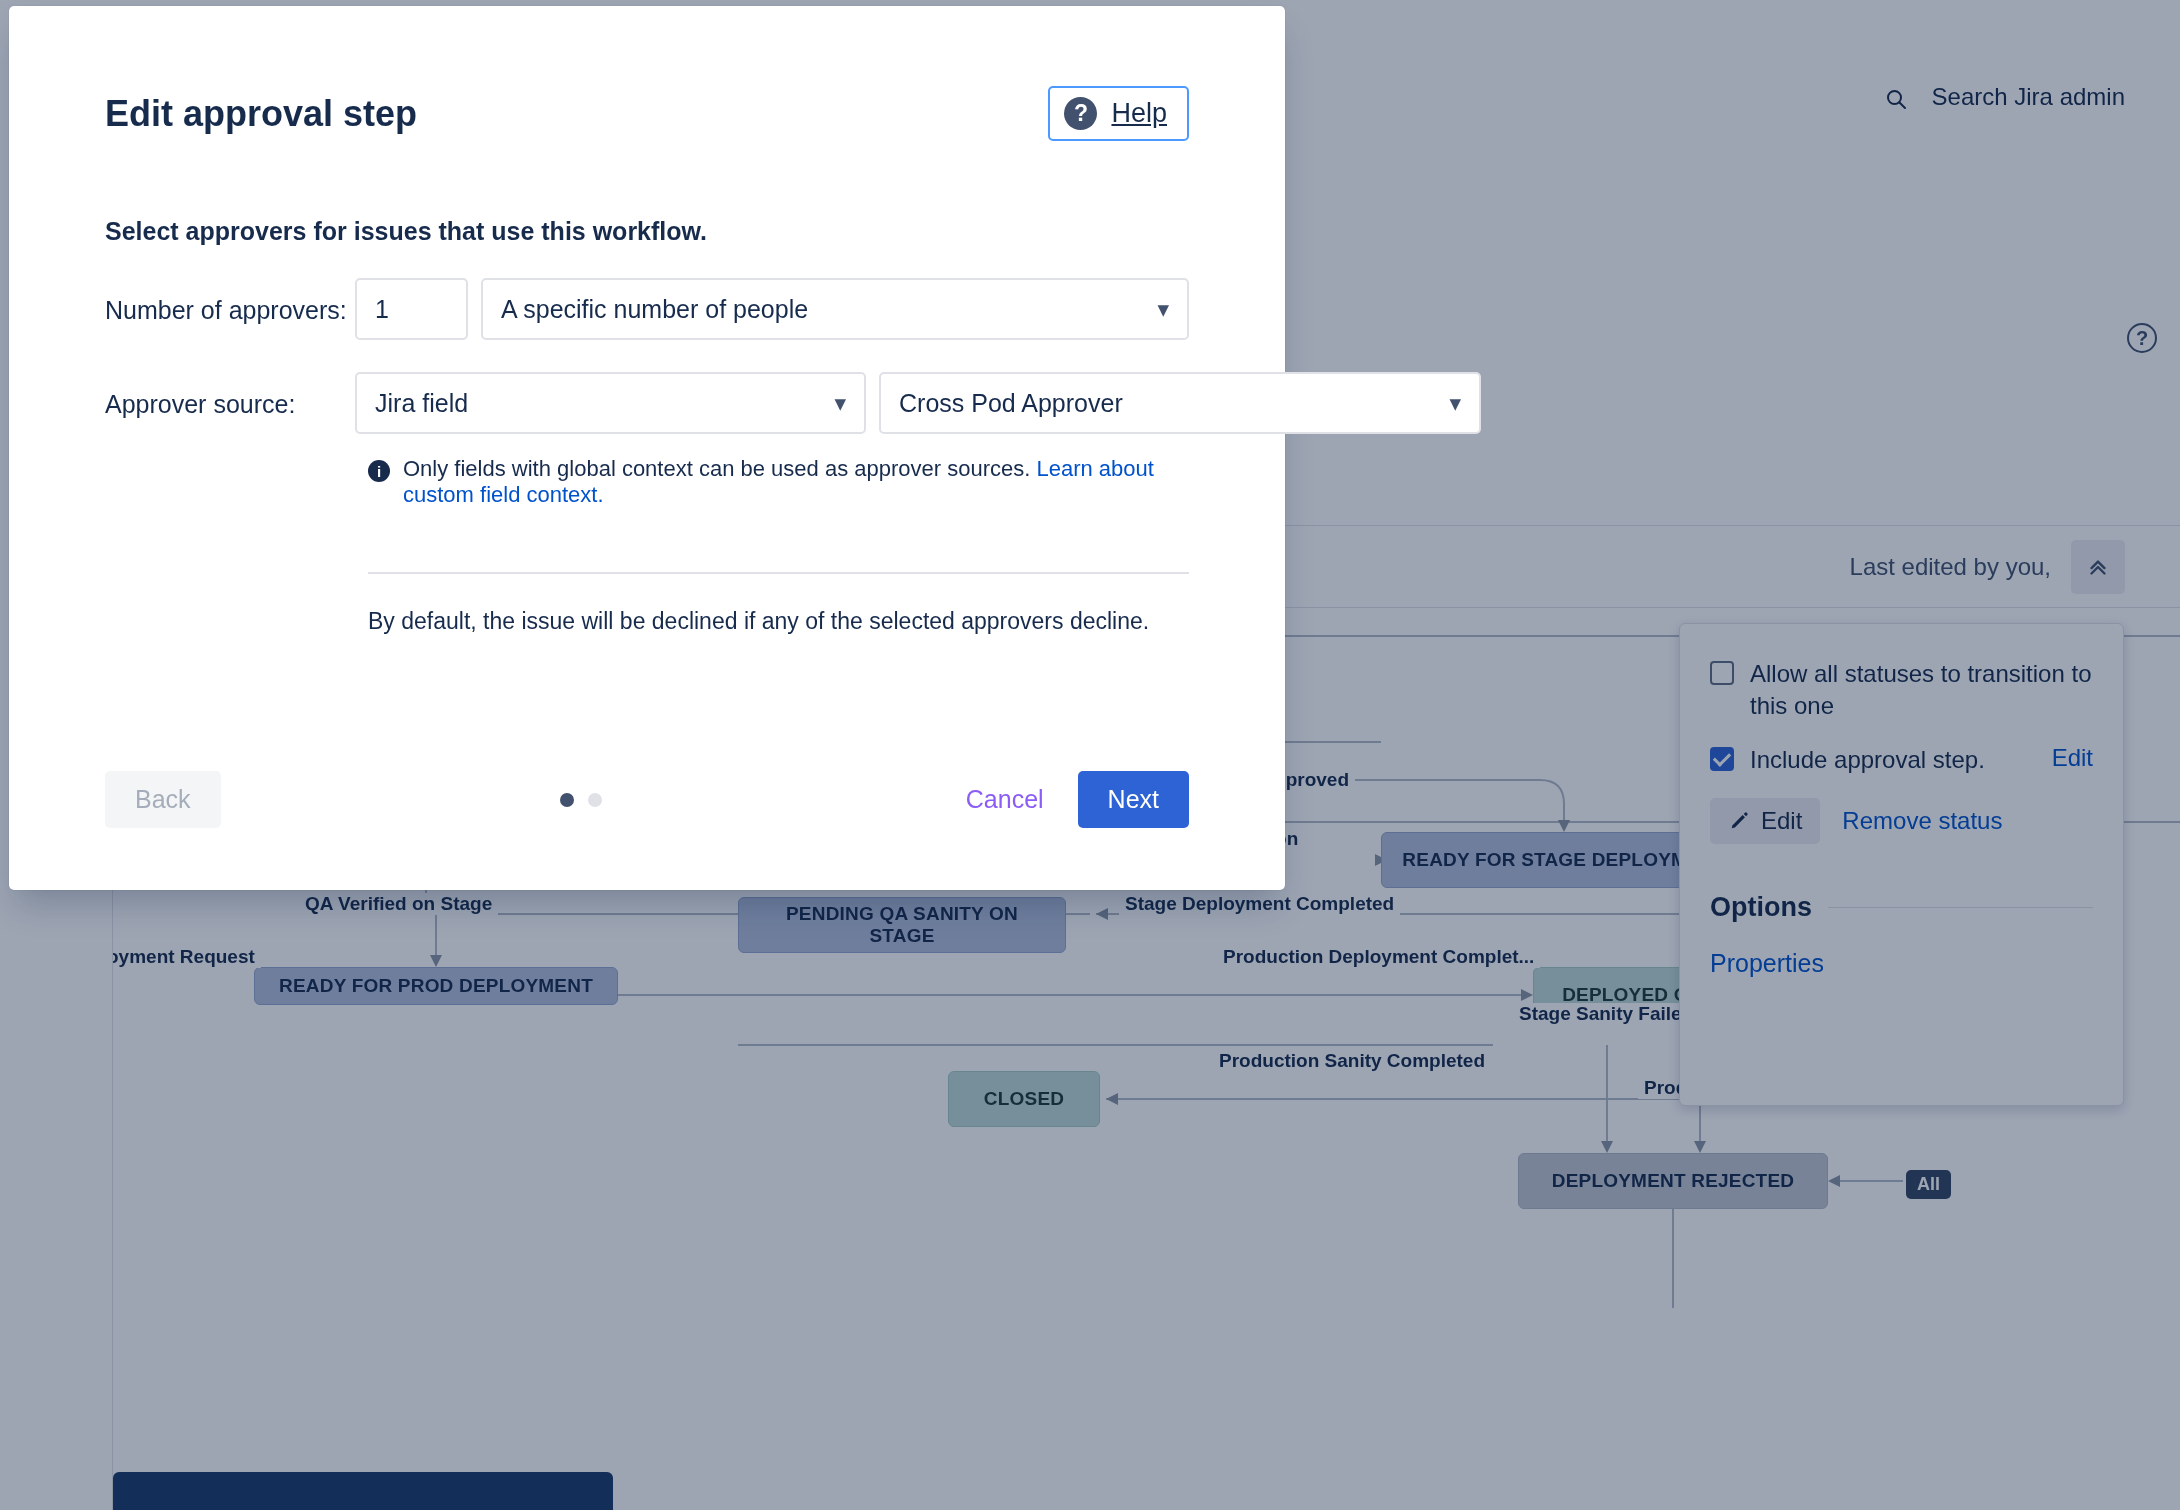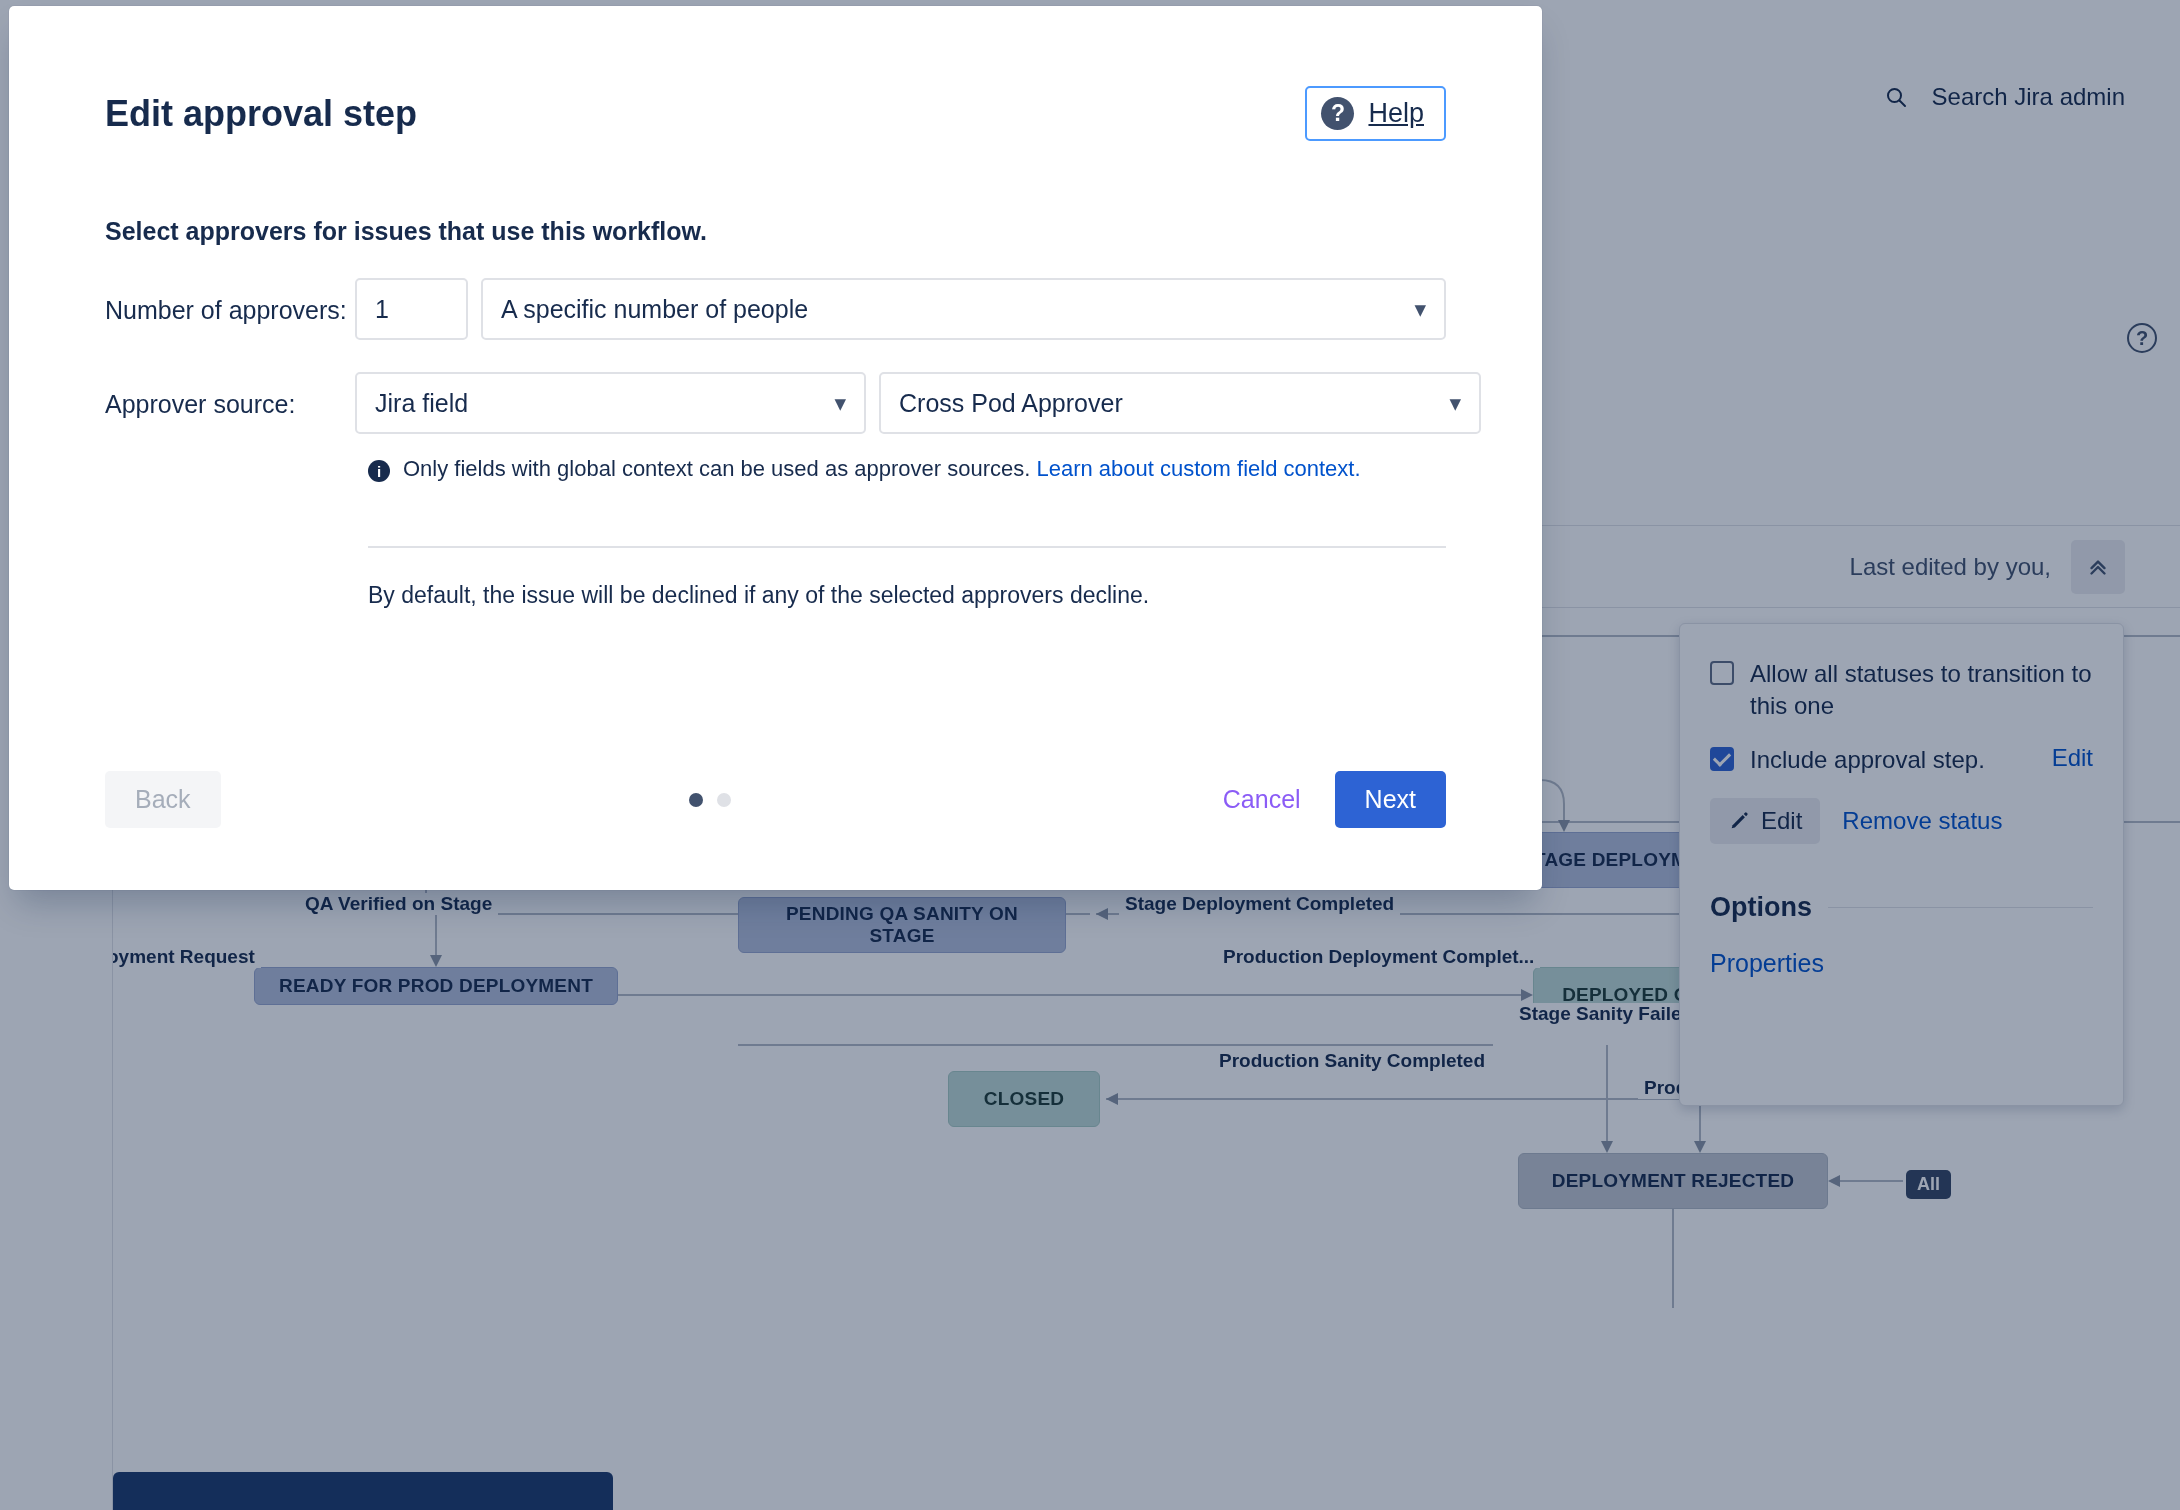--- a/index.html
+++ b/index.html
@@ -14,21 +14,21 @@
   #app-background {
     position: absolute; inset: 0;
     background: #fff;
   }
   .bg-topbar {
     position: absolute; left: 0; top: 0; right: 0; height: 150px;
     background: #fff;
   }
   .bg-search {
     position: absolute; right: 55px; top: 83px;
-    display: flex; align-items: center; gap: 24px;
+    display: flex; align-items: flex-end; gap: 24px;
     font-size: 24px; color: #172b4d;
   }
   .bg-left-col {
     position: absolute; left: 0; top: 150px; width: 113px; bottom: 0;
     border-right: 1px solid #dfe1e6;
     background: #fff;
   }
   .bg-left-text {
     position: absolute; left: -8px; font-size: 25px; color: #172b4d;
     font-weight: 400;
@@ -127,21 +127,21 @@
 
   
   #blanket {
     position: absolute; inset: 0;
     background: rgba(9, 30, 66, 0.40);
   }
 
   
   #modal {
     position: absolute; left: 9px; top: 6px;
-    width: 1533px; height: 884px;
+    width: 1276px; height: 884px;
     background: #fff; border-radius: 5px;
     box-shadow: 0 0 1px rgba(9,30,66,.31), 0 20px 32px -8px rgba(9,30,66,.25);
     padding: 0 96px;
     display: flex; flex-direction: column;
   }
   .m-head {
     display: flex; align-items: center; justify-content: space-between;
     padding-top: 80px;
   }
   .m-title { font-size: 36px; font-weight: 600; color: #172b4d; }

